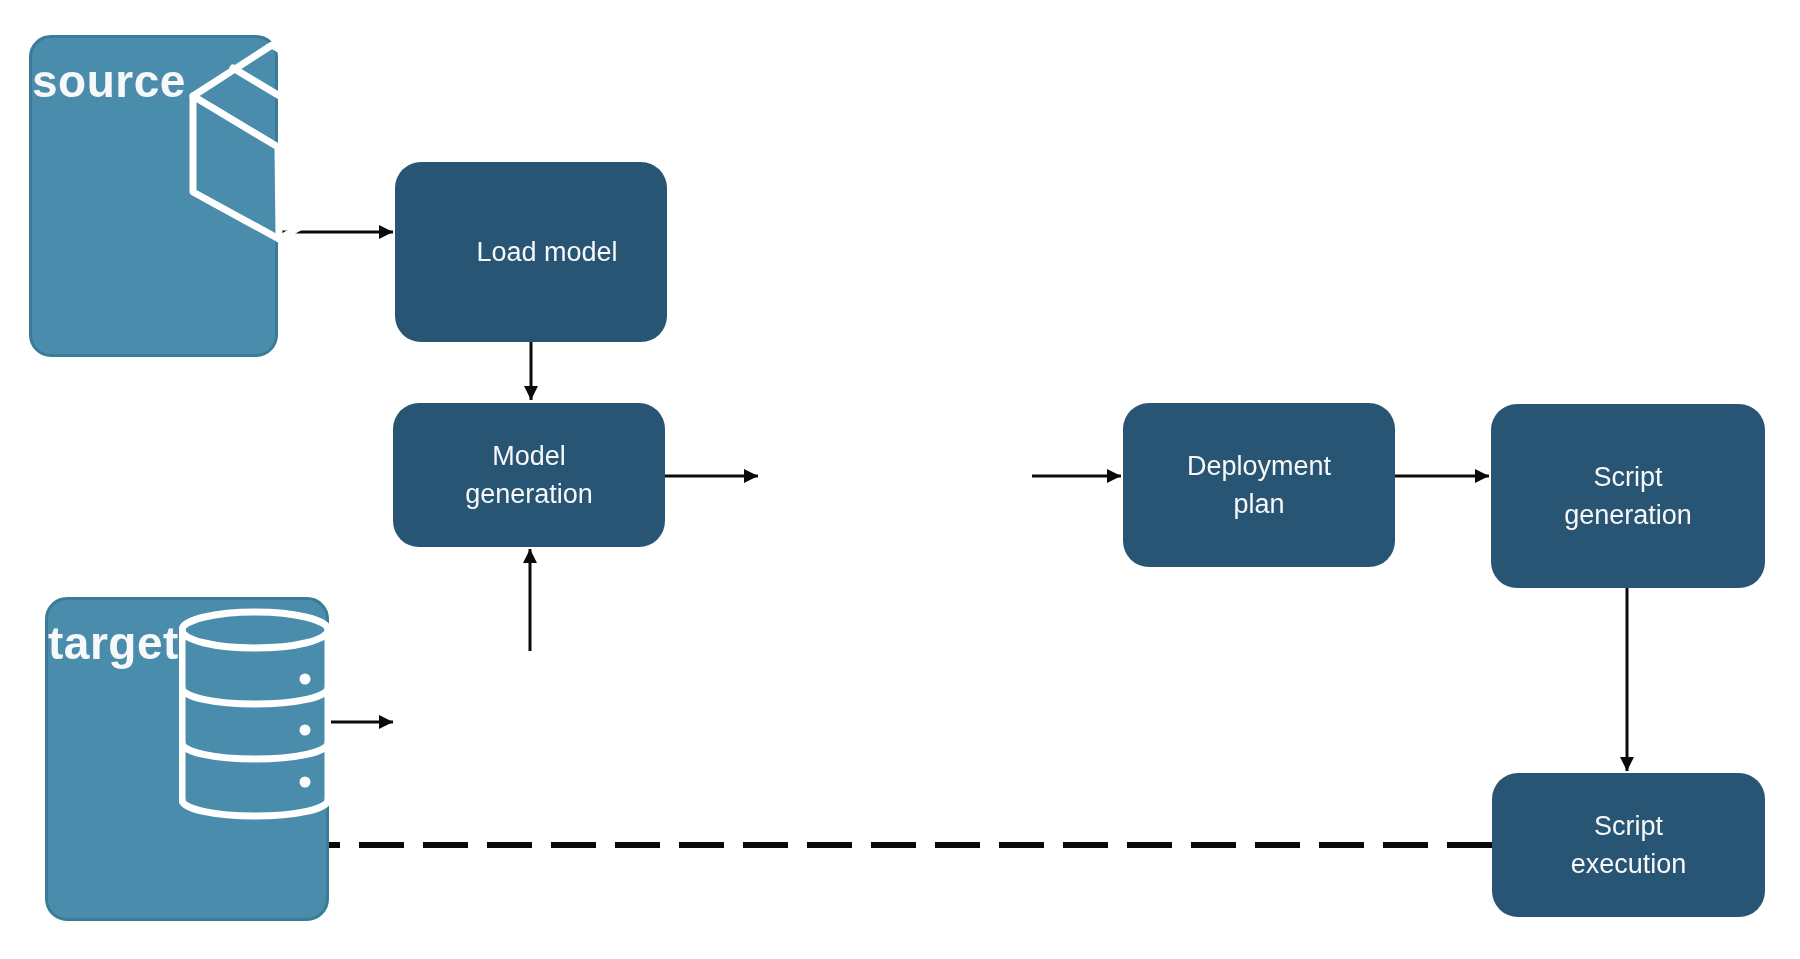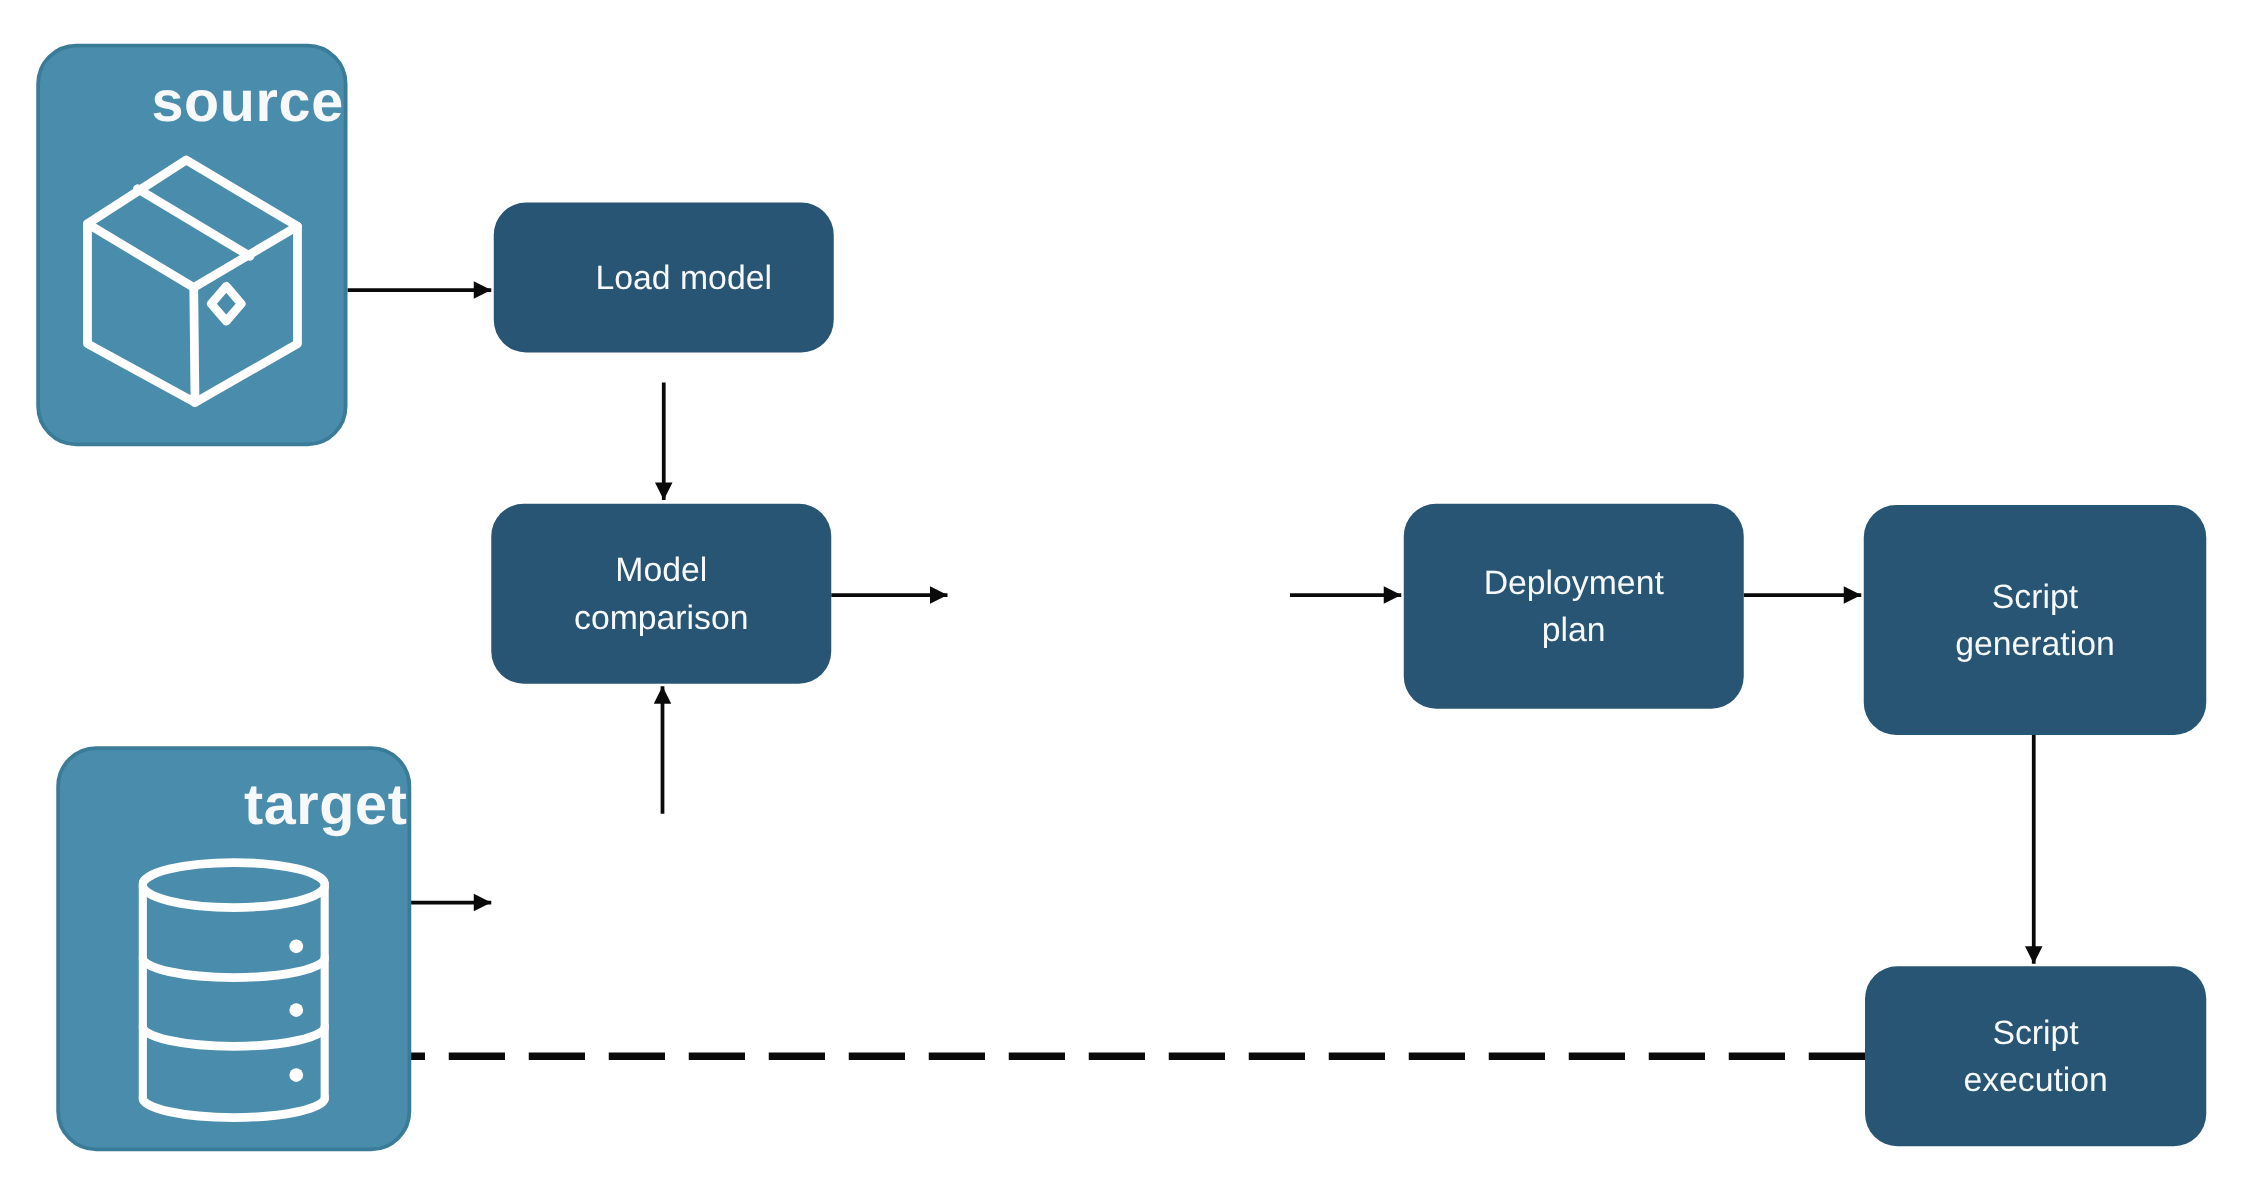--- a/index.html
+++ b/index.html
@@ -11,24 +11,23 @@
     background: var(--canvas-bg, #ffffff);
     font-family: "Liberation Sans", sans-serif;
     overflow: hidden;
   }
 
   
   .endpoint {
     position: absolute;
     background: var(--endpoint-fill, #4a8cab);
     border: 3px solid var(--endpoint-border, #3a7b97);
-    border-radius: 32px;
+    border-radius: 22px;
     display: flex;
-    flex-direction: column;
-    align-items: flex-end;
+    align-items: flex-start;
   }
   .endpoint-title {
     color: var(--label-text, #ffffff);
     font-size: 46px;
     font-weight: 800;
     line-height: 1.1;
     margin-top: 18px;
     letter-spacing: 0.5px;
   }
   .endpoint-iconwrap {
@@ -83,21 +82,21 @@
     stroke: var(--arrow, #0a0a0a);
     stroke-width: 6;
     stroke-dasharray: 45 19;
     fill: none;
   }
   marker path { fill: var(--arrow, #0a0a0a); }
 
   
   #n-source            { left: 29px;  top: 35px;  width: 249px; height: 322px; }
   #n-target            { left: 45px;  top: 577px; width: 284px; height: 324px; margin-top: 20px; }
-  #n-load-model        { left: 395px; top: 162px; width: 272px; height: 120px; padding-left: 32px; }
+  #n-load-model        { left: 395px; top: 162px; width: 272px; height: 180px; padding-left: 32px; }
   #n-model-comparison  { left: 393px; top: 403px; width: 272px; height: 144px; }
   #n-model-differences { left: 760px; top: 403px; width: 272px; height: 144px; }
   #n-deployment-plan   { left: 1123px; top: 403px; width: 272px; height: 164px; }
   #n-script-generation { left: 1491px; top: 404px; width: 274px; height: 184px; }
   #n-reverse-engineer  { left: 395px; top: 651px; width: 270px; height: 142px; }
   #n-script-execution  { left: 1492px; top: 773px; width: 273px; height: 144px; }
 </style>
 </head>
 <body>
 
@@ -150,21 +149,21 @@
         <circle class="icon-dot" cx="126" cy="130" r="5.5"></circle>
         <circle class="icon-dot" cx="126" cy="182" r="5.5"></circle>
       </svg>
     </div>
   </div>
 
   <div class="node" id="n-load-model">
     <span class="node-label">Load model</span>
   </div>
   <div class="node" id="n-model-comparison">
-    <span class="node-label">Model comparison</span>
+    <span class="node-label">Model generation</span>
   </div>
   <div class="node" id="n-deployment-plan">
     <span class="node-label">Deployment plan</span>
   </div>
   <div class="node" id="n-script-generation">
     <span class="node-label">Script generation</span>
   </div>
   <div class="node" id="n-script-execution">
     <span class="node-label">Script execution</span>
   </div>

